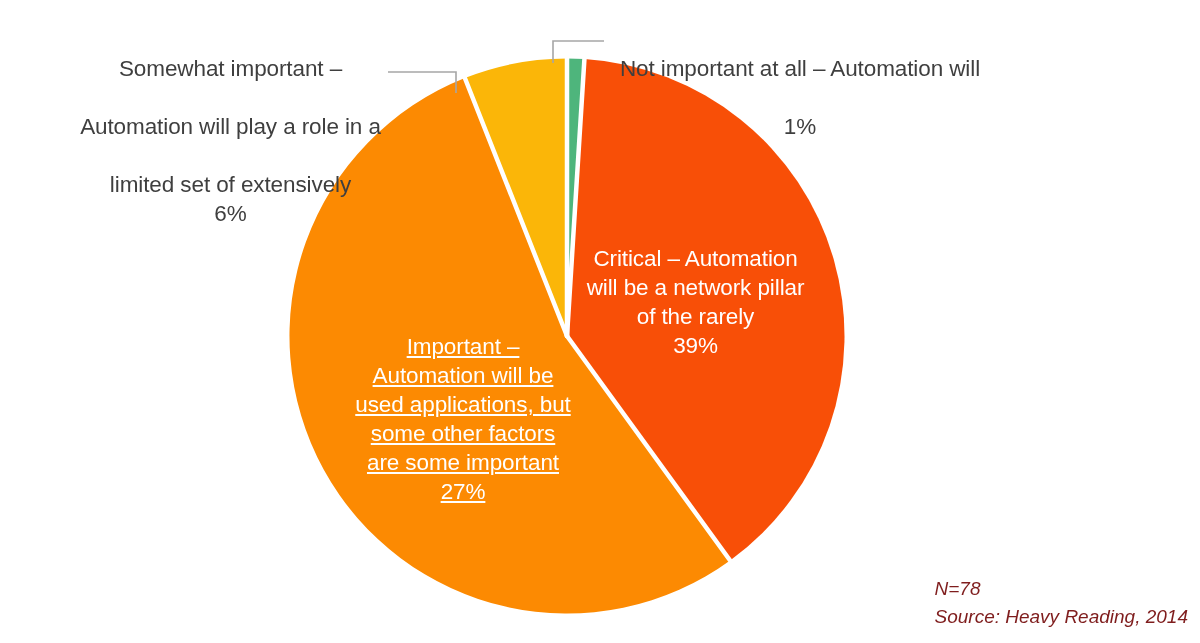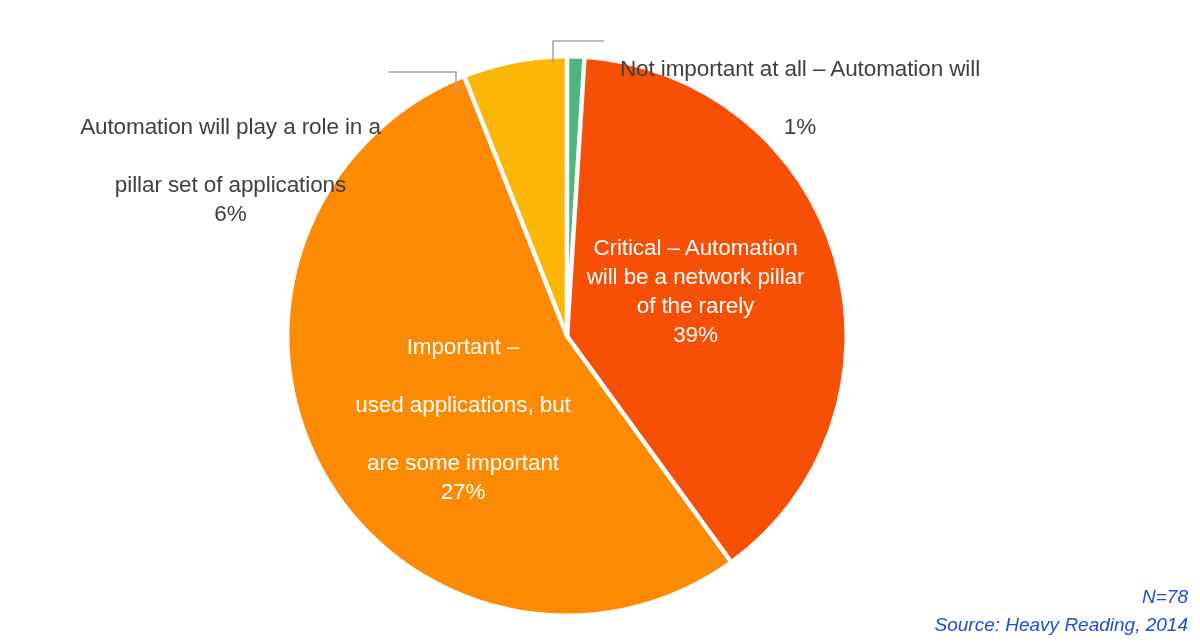--- a/index.html
+++ b/index.html
@@ -57,35 +57,36 @@
     line-height: 29px;
     text-align: center;
     font-family: "Liberation Sans", sans-serif;
     letter-spacing: -0.1px;
   }
   .inner-label .pct {
     display: block;
   }
   #label-critical {
     left: 573px;
-    top: 233px;
+    top: 244px;
     width: 245px;
   }
   #label-important {
     left: 348px;
     top: 332px;
     width: 230px;
+    text-decoration: underline;
   }
   #footnote {
     position: absolute;
     right: 12px;
-    bottom: 4px;
-    text-align: right;
+    bottom: 12px;
+    text-align: left;
     font-style: italic;
-    color: #1d4ed8;
+    color: #7f1d1d;
     font-size: 19px;
     line-height: 28px;
     font-family: "Liberation Sans", sans-serif;
   }
   #footnote div {
     white-space: nowrap;
   }
 </style>
 </head>
 <body>
@@ -110,43 +111,43 @@
     <g stroke="#A6A6A6" stroke-width="1.6" fill="none">
       <polyline points="388,72 456,72 456,93"></polyline>
     </g>
 
     <g stroke="#A6A6A6" stroke-width="1.6" fill="none">
       <polyline points="553,63 553,41 604,41"></polyline>
     </g>
   </svg>
 
   <div class="callout-label" id="label-somewhat">
-    <br>
+    <span>Somewhat important –</span><br>
     <span>Automation will play a role in a</span><br>
-    <span>pillar set of applications</span>
+    <span>limited set of extensively</span>
     <span class="pct">6%</span>
   </div>
 
   <div class="callout-label" id="label-notimportant">
     <span>Not important at all – Automation will</span><br>
     <span class="pct">1%</span>
   </div>
 
   <div class="inner-label" id="label-critical">
     <span>Critical – Automation</span><br>
     <span>will be a network pillar</span><br>
     <span>of the rarely</span>
     <span class="pct">39%</span>
   </div>
 
   <div class="inner-label" id="label-important">
     <span>Important –</span><br>
-    <br>
+    <span>Automation will be</span><br>
     <span>used applications, but</span><br>
-    <br>
+    <span>some other factors</span><br>
     <span>are some important</span>
     <span class="pct">27%</span>
   </div>
 
   <div id="footnote">
     <div>N=78</div>
     <div>Source: Heavy Reading, 2014</div>
   </div>
 
 </div>

